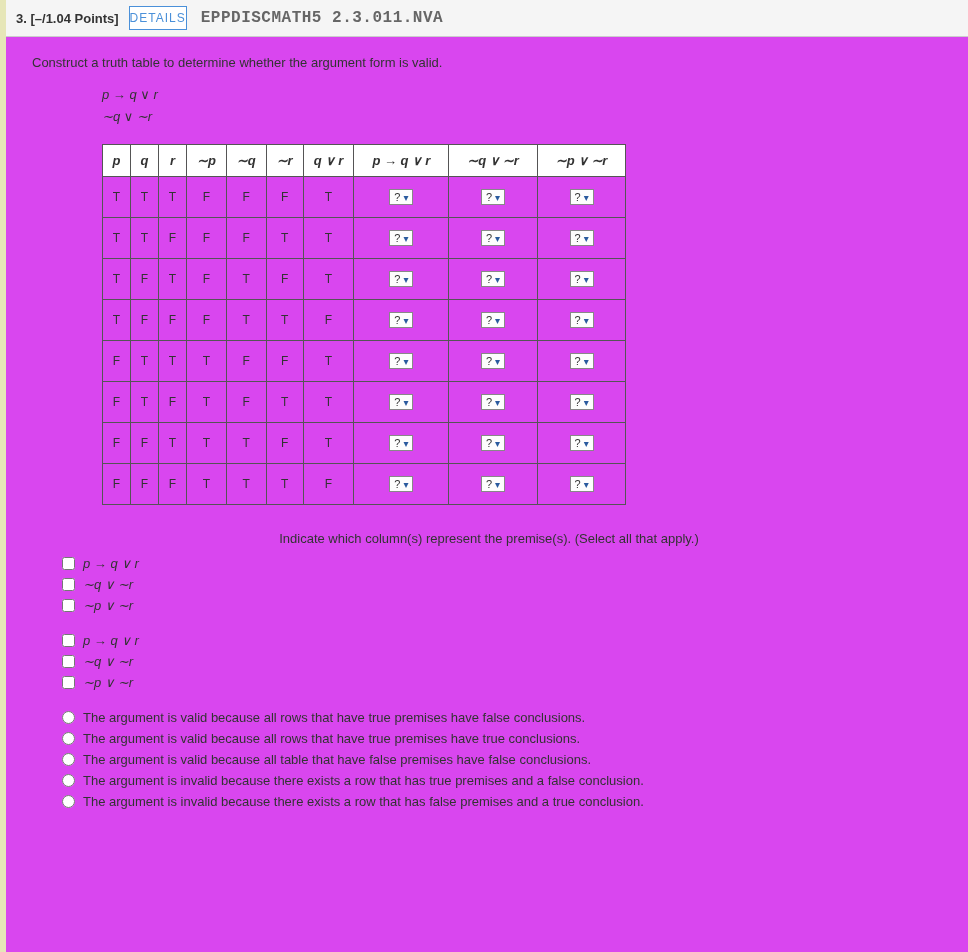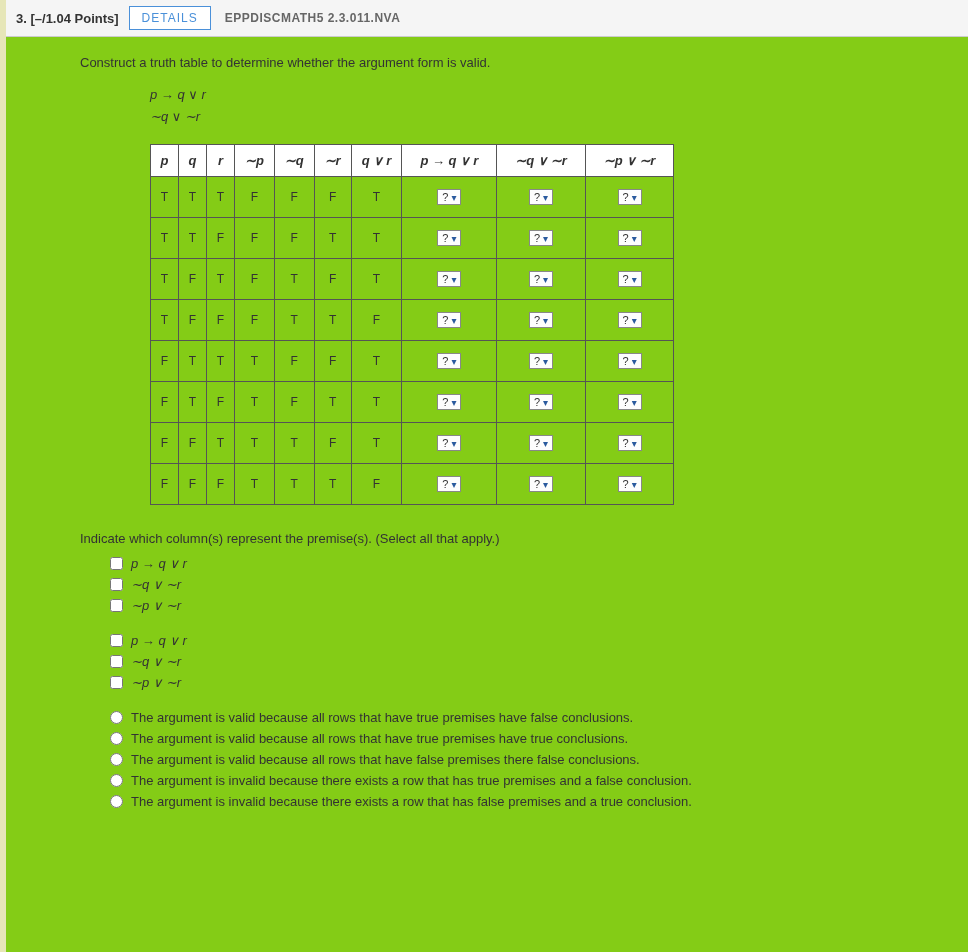--- a/index.html
+++ b/index.html
@@ -5,54 +5,54 @@
   * { box-sizing: border-box; }
   body {
     margin: 0;
     font-family: Arial, Helvetica, sans-serif;
     font-size: 13px;
     color: #333;
     background: #fff;
   }
   .container {
     border-left: 6px solid #e6e6b8;
-    background: #84cc16;
+    background: #d946ef;
     min-height: 952px;
     position: relative;
   }
   .header-row {
     display: flex;
     align-items: center;
     padding: 6px 10px;
     border-bottom: 1px solid #ccc;
     background: #f5f5f5;
   }
   .q-num {
     font-weight: bold;
     margin-right: 10px;
   }
   .details-btn {
     border: 1px solid #4a90d9;
     color: #4a90d9;
     background: #fff;
-    padding: 4px 12px;
+    padding: 4px 0;
     font-size: 12px;
     letter-spacing: 1px;
     cursor: pointer;
     margin-right: 14px;
   }
   .book-ref {
     color: #666;
     font-weight: bold;
-    font-size: 12px;
+    font-size: 16px;
     letter-spacing: 0.5px;
+    font-family: Liberation Mono, monospace;
   }
   .content {
     padding: 18px 22px 30px 26px;
-    margin-left: 48px;
   }
   .prompt { margin-bottom: 14px; }
   .argument {
     margin-left: 70px;
     margin-bottom: 16px;
     font-style: italic;
     line-height: 1.7;
   }
   .op { font-style: normal; }
   table.truth {
@@ -84,21 +84,21 @@
     align-items: center;
     border: 1px solid #888;
     padding: 1px 4px;
     background: #fdfdfd;
     font-size: 11px;
     gap: 3px;
     cursor: pointer;
   }
   .drop .chev { font-size: 10px; color: #2a5a9e; }
   .question-block { margin-bottom: 20px; }
-  .sub-prompt { margin-bottom: 10px; }
+  .sub-prompt { margin-bottom: 10px; text-align: center; }
   .opts { margin-left: 30px; }
   .chk-row, .rad-row {
     display: flex;
     align-items: center;
     margin-bottom: 6px;
     gap: 8px;
   }
   .chk-row input, .rad-row input { margin:0; }
   .chk-row label { font-style: italic; }
 </style>
@@ -353,21 +353,21 @@
         <div class="rad-row">
           <input type="radio" name="valid" style="">
           <label>The argument is valid because all rows that have true premises have false conclusions.</label>
         </div>
         <div class="rad-row">
           <input type="radio" name="valid" style="">
           <label>The argument is valid because all rows that have true premises have true conclusions.</label>
         </div>
         <div class="rad-row">
           <input type="radio" name="valid" style="">
-          <label>The argument is valid because all rows that have false premises there false conclusions.</label>
+          <label>The argument is valid because all table that have false premises have false conclusions.</label>
         </div>
         <div class="rad-row">
           <input type="radio" name="valid" style="">
           <label>The argument is invalid because there exists a row that has true premises and a false conclusion.</label>
         </div>
         <div class="rad-row">
           <input type="radio" name="valid" style="">
           <label>The argument is invalid because there exists a row that has false premises and a true conclusion.</label>
         </div>
       </div>

